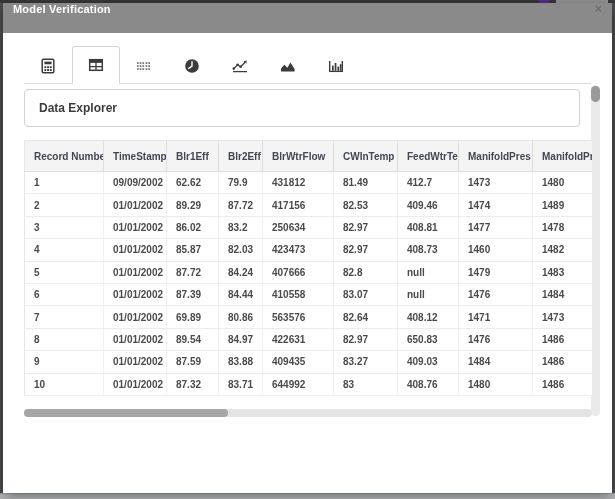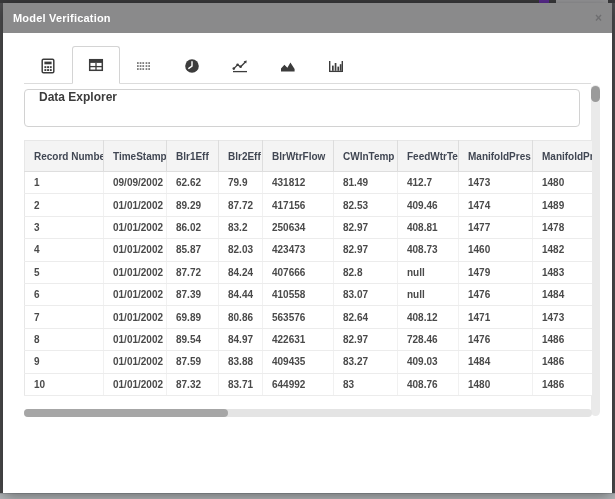--- a/index.html
+++ b/index.html
@@ -15,21 +15,21 @@
   .bg-topbar-light{position:absolute;left:556px;top:0;width:52px;height:3px;background:#9a9a9c;}
   .bg-bottom{position:absolute;left:0;top:493px;width:615px;height:6px;background:#b6babd;border-top:1px solid #9fa4a8;box-sizing:border-box;}
 
   
   .modal{
     position:absolute;left:3px;top:3px;width:609px;height:490px;background:#ffffff;
     box-shadow:0 3px 14px rgba(0,0,0,.45);
   }
   .titlebar{
     position:absolute;left:0;top:0;width:100%;height:30px;background:#8a8a8b;
-    display:flex;align-items:center;box-sizing:border-box;padding:0 10px;
+    display:flex;align-items:flex-start;box-sizing:border-box;padding:0 10px;
   }
   .titlebar .title{color:#ffffff;font-size:11px;font-weight:700;letter-spacing:.2px;}
   .titlebar .close{
     margin-left:auto;color:#6e6e70;font-size:12px;font-weight:700;cursor:pointer;line-height:1;
   }
 
   
   .tabstrip{
     position:absolute;left:21px;top:43px;width:567px;height:38px;
     display:flex;align-items:flex-end;border-bottom:1px solid #dcdcdc;box-sizing:border-box;
@@ -41,21 +41,21 @@
   .tab.active{
     height:38px;background:#fff;border:1px solid #d4d4d4;border-bottom:1px solid #ffffff;
     border-radius:3px 3px 0 0;margin-bottom:-1px;
   }
   .tab svg{display:block;}
 
   
   .explorer{
     position:absolute;left:21px;top:86px;width:556px;height:38px;
     border:1px solid #d2d2d2;border-radius:4px;box-sizing:border-box;
-    display:flex;padding-left:14px;background:#fff;cursor:default;
+    display:flex;align-items:center;padding-left:14px;background:#fff;cursor:default;
   }
   .explorer span{font-size:12px;font-weight:700;color:#3c3c3c;}
 
   
   .vscroll{
     position:absolute;left:588px;top:82px;width:9px;height:331px;background:#eaeaea;border-radius:5px;
   }
   .vscroll .vthumb{position:absolute;left:0;top:1px;width:9px;height:16px;background:#9b9b9b;border-radius:5px;}
 
   
@@ -294,21 +294,21 @@
             <td>1471</td>
             <td>1473</td>
           </tr>
           <tr>
             <td>8</td>
             <td>01/01/2002</td>
             <td>89.54</td>
             <td>84.97</td>
             <td>422631</td>
             <td>82.97</td>
-            <td>728.46</td>
+            <td>650.83</td>
             <td>1476</td>
             <td>1486</td>
           </tr>
           <tr>
             <td>9</td>
             <td>01/01/2002</td>
             <td>87.59</td>
             <td>83.88</td>
             <td>409435</td>
             <td>83.27</td>

